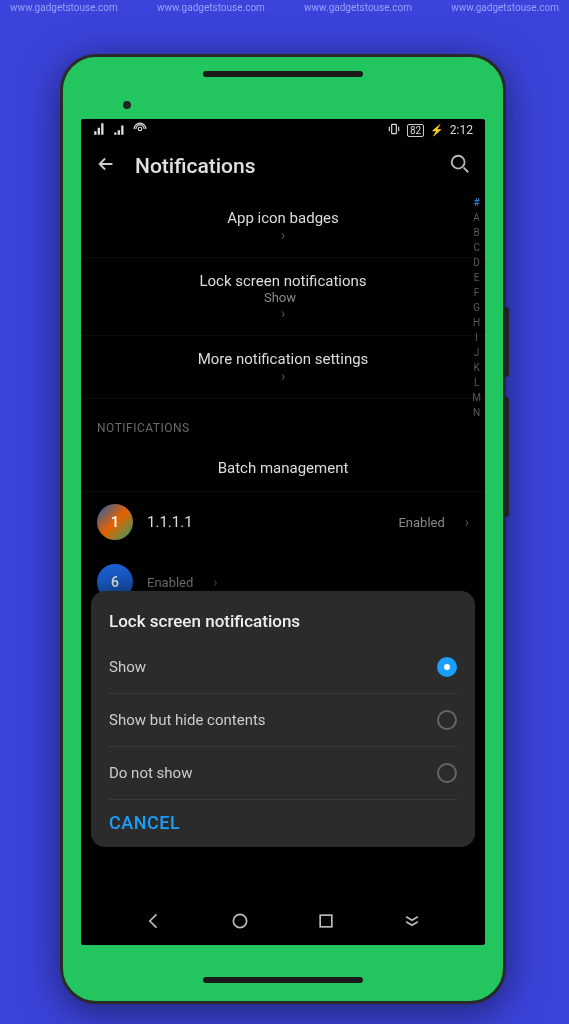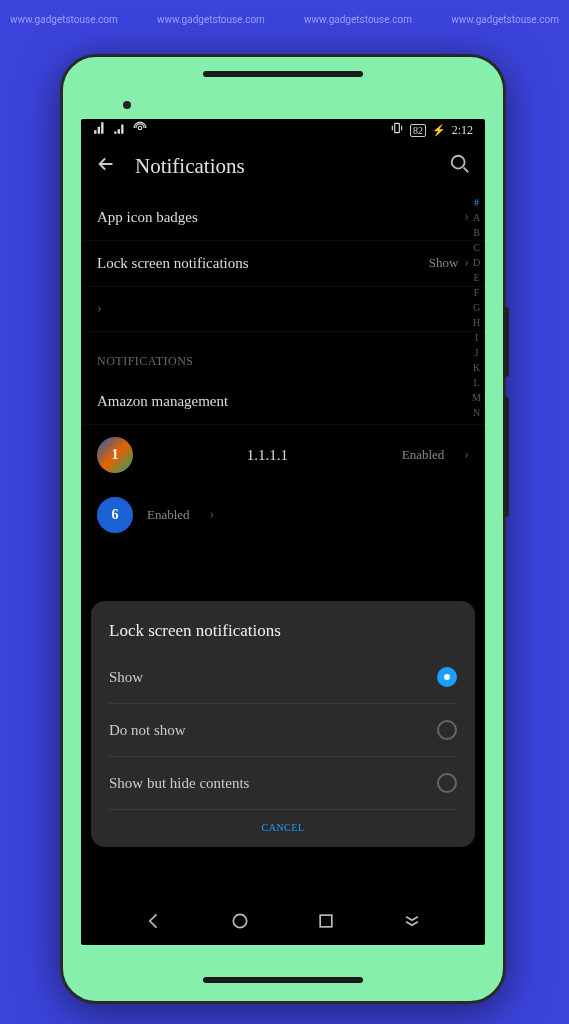--- a/index.html
+++ b/index.html
@@ -6,41 +6,40 @@
     body {
       width: 569px;
       height: 1024px;
       background: #3c43db;
       font-family: -apple-system, BlinkMacSystemFont, "Segoe UI", Roboto, sans-serif;
       position: relative;
       overflow: hidden;
     }
     .watermark-bar {
       position: absolute;
-      top: 14px;
+      top: 2px;
       left: 0;
       right: 0;
       display: flex;
       justify-content: space-between;
       padding: 0 10px;
       font-size: 10px;
       color: #9aa0ff;
     }
     .watermark-bar span { white-space: nowrap; }
     .phone-frame {
       position: absolute;
       left: 60px;
       top: 54px;
       width: 446px;
       height: 950px;
-      background: #86efac;
+      background: #22c55e;
       border-radius: 36px;
       border: 3px solid #2a2a2a;
       box-shadow: 0 8px 40px rgba(0,0,0,0.5);
-      font-family: Liberation Serif, serif;
     }
     .side-btn1 { position:absolute; right:-6px; top:250px; width:6px; height:70px; background:#222; border-radius:3px; }
     .side-btn2 { position:absolute; right:-6px; top:340px; width:6px; height:120px; background:#222; border-radius:3px; }
     .earpiece-top {
       position: absolute;
       top: 14px; left: 50%; transform: translateX(-50%);
       width: 160px; height: 6px;
       background: #1a1a1a; border-radius: 3px;
     }
     .camera-dot {
@@ -81,24 +80,25 @@
       padding: 12px 14px 16px 14px;
       gap: 18px;
     }
     .title-bar .back { color:#ccc; }
     .title-bar .title { color:#e0e0e0; font-size: 21px; font-weight: 500; flex: 1; }
     .title-bar .search { color:#bbb; }
     .content { flex:1; position: relative; overflow:hidden; }
     .setting-row {
       padding: 14px 16px;
       display: flex;
-      align-items: flex-start;
+      align-items: center;
       color: #ddd;
       font-size: 15px;
       border-bottom: 1px solid rgba(255,255,255,0.04);
+      flex-direction: column;
     }
     .setting-row .label { flex:1; color:#ddd; }
     .setting-row .value { color:#888; font-size: 13px; margin-right:6px; }
     .setting-row .chevron { color:#555; font-size: 14px; }
     .section-header {
       padding: 22px 16px 10px 16px;
       color: #6a6a6a;
       font-size: 12px;
       letter-spacing: 0.5px;
     }
@@ -108,21 +108,21 @@
       align-items: center;
       gap: 14px;
       color: #ddd;
       font-size: 15px;
     }
     .app-row .app-icon {
       width: 36px; height: 36px; border-radius: 50%;
       display:flex; align-items:center; justify-content:center;
       color:#fff; font-size:14px; font-weight:600;
     }
-    .app-row .app-name { flex:1;text-align:center; }
+    .app-row .app-name { flex:1; }
     .app-row .app-status { color:#888; font-size: 13px; margin-right:6px; }
     .app-row .chevron { color:#555; font-size:14px; }
     .index-rail {
       position: absolute;
       right: 4px; top: 0;
       display: flex; flex-direction: column;
       font-size: 10px;
       color: #5a5a5a;
       gap: 4px;
       padding-top: 2px;
@@ -148,22 +148,22 @@
     .radio {
       width: 20px; height: 20px; border-radius:50%;
       border: 2px solid #666;
       position: relative;
     }
     .radio.selected { border-color: #1a9fff; background:#1a9fff; }
     .radio.selected::after {
       content:''; position:absolute; inset:5px; background:#fff; border-radius:50%;
     }
     .cancel-btn {
-      text-align:center; padding-top: 12px;
-      color: #1a9fff; font-size: 10px; font-weight:500; letter-spacing:0.5px;
+      text-align:left; padding-top: 12px;
+      color: #1a9fff; font-size: 18px; font-weight:500; letter-spacing:0.5px;
     }
     .nav-bar {
       height: 44px;
       display: flex;
       align-items:center;
       justify-content:space-around;
       padding: 0 30px;
     }
     .nav-bar svg { width:20px; height:20px; }
     .nav-bar .nav-item { color:#bbb; }
@@ -252,27 +252,28 @@
         <span class="chevron">›</span>
       </div>
 
       <div class="setting-row">
         <span class="label">Lock screen notifications</span>
         <span class="value">Show</span>
         <span class="chevron">›</span>
       </div>
 
       <div class="setting-row">
+        <span class="label">More notification settings</span>
         <span class="chevron">›</span>
       </div>
 
       <div class="section-header">NOTIFICATIONS</div>
 
       <div class="setting-row">
-        <span class="label">Amazon management</span>
+        <span class="label">Batch management</span>
       </div>
 
       <div class="app-row">
         <div class="app-icon" style="background:linear-gradient(135deg,#1a5fb4,#e66100,#26a269)">
             <span>1</span>
           </div>
         <span class="app-name">1.1.1.1</span>
         <span class="app-status">Enabled</span>
         <span class="chevron">›</span>
       </div>
@@ -310,25 +311,25 @@
       </div>
 
       <div class="dialog">
         <div class="dialog-title">Lock screen notifications</div>
 
         <div class="option-row">
           <span class="opt-label">Show</span>
           <span class="radio selected"></span>
         </div>
         <div class="option-row">
-          <span class="opt-label">Do not show</span>
+          <span class="opt-label">Show but hide contents</span>
           <span class="radio"></span>
         </div>
         <div class="option-row">
-          <span class="opt-label">Show but hide contents</span>
+          <span class="opt-label">Do not show</span>
           <span class="radio"></span>
         </div>
 
         <div class="cancel-btn">CANCEL</div>
       </div>
 
     </div>
 
     <div class="nav-bar">
       <span class="nav-item">

